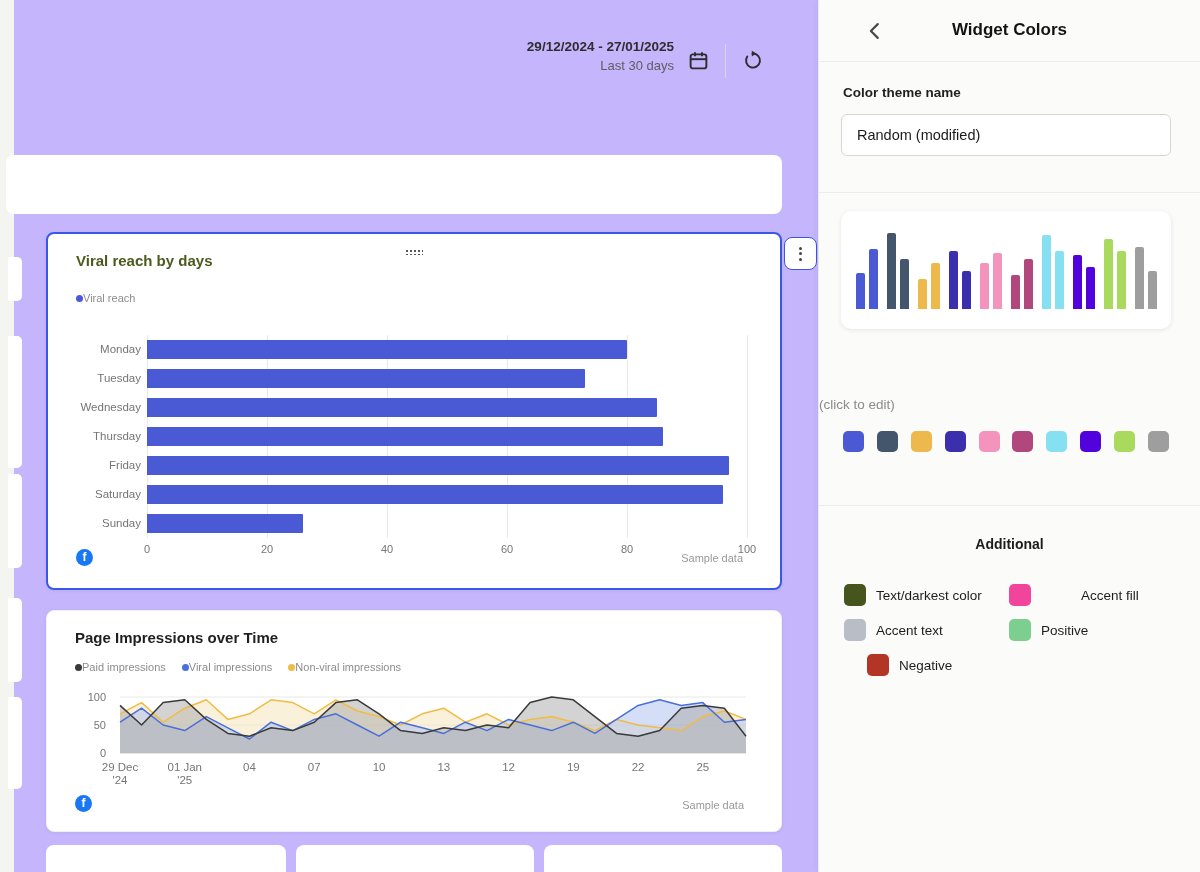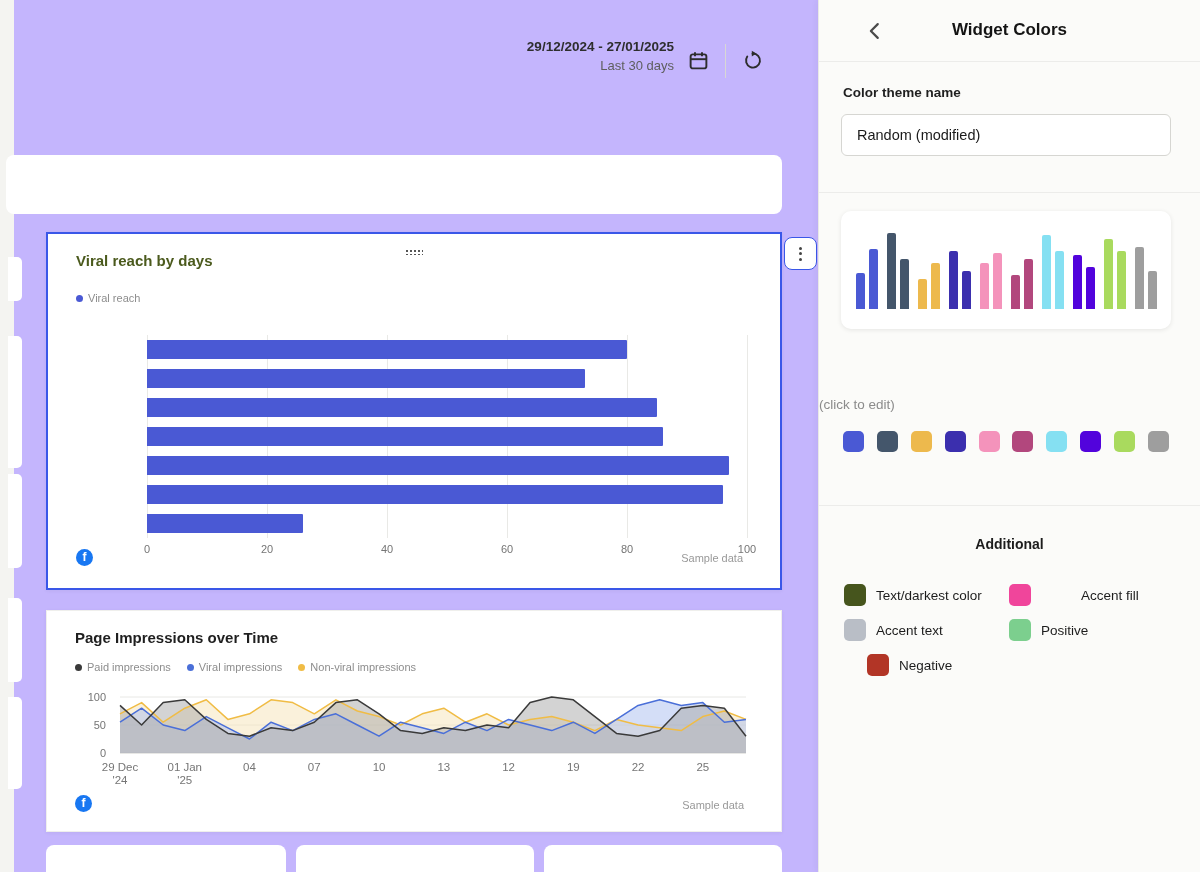--- a/index.html
+++ b/index.html
@@ -19,34 +19,34 @@
   .date-preset { font-size:13px; color:#5e5e5e; line-height:20px; }
   .icon-btn { position:absolute; top:12px; width:28px; height:28px; background:none; border:none; cursor:pointer; display:flex; align-items:center; justify-content:center; }
   .cal-btn { right:82px; }
   .refresh-btn { right:28px; }
   .vdivider { position:absolute; right:68px; top:8px; width:1px; height:34px; background:#d8d8d4; }
 
   .card { background:#fff; border-radius:8px; }
   .partial-top { position:absolute; left:-8px; top:155px; width:776px; height:59px; }
   .sliver { position:absolute; left:-6px; width:14px; background:#fff; border-radius:0 5px 5px 0; }
 
-  .widget { position:absolute; background:#fff; border-radius:0; border:1px solid #efefec; box-shadow:0 1px 4px rgba(0,0,0,0.05);padding-left:8px; }
+  .widget { position:absolute; background:#fff; border-radius:8px; border:1px solid #efefec; box-shadow:0 1px 4px rgba(0,0,0,0.05);padding-left:8px; }
   .widget.selected { left:32px; top:232px; width:736px; height:358px; border:2px solid #3a57e8; }
   .widget.impressions { left:32px; top:610px; width:736px; height:222px; }
 
   .widget-title { position:absolute; left:28px; top:18px; font-size:15px; font-weight:bold; }
   .title-olive { color:#4b5a1d; }
   .title-dark { color:#1f1f1f; }
 
   .drag-handle { position:absolute; left:50%; top:15px; transform:translateX(-50%); width:18px; height:6px; cursor:grab;
     background-image:radial-gradient(circle,#555 1px,transparent 1.2px); background-size:4px 4px; }
 
   .legend { position:absolute; left:28px; display:flex; gap:16px; align-items:center; }
   .legend-v { top:58px; } .legend-i { top:50px; }
-  .legend-item { display:flex; align-items:center; gap:5px; }
+  .legend-item { display:flex; align-items:center; }
   .legend-dot { width:7px; height:7px; border-radius:50%; display:inline-block; }
   .legend-label { font-size:11px; color:#8d8d8d; }
 
   
   .day-labels { position:absolute; left:27px; top:101px; width:66px; }
   .day-label { height:29px; line-height:29px; text-align:right; font-size:11.5px; color:#757575; }
   .viral-plot { position:absolute; left:99px; top:101px; width:600px; height:203px; }
   .vgrid { position:absolute; top:0; bottom:0; width:1px; background:#e9e9e6; }
   .hbar { position:absolute; left:0; height:19px; border-radius:0 1px 1px 0; }
   .viral-xticks { position:absolute; left:99px; top:309px; width:600px; height:14px; }
@@ -137,20 +137,29 @@
 
     <div class="widget selected">
       <div class="drag-handle"></div>
       <h3 class="widget-title title-olive">Viral reach by days</h3>
       <div class="legend legend-v" id="viral-legend">
           <span class="legend-item">
             <span class="legend-dot" style="background: rgb(74, 89, 212);"></span>
             <span class="legend-label">Viral reach</span>
           </span>
         </div>
+      <div class="day-labels" id="viral-day-labels">
+          <div class="day-label">Monday</div>
+          <div class="day-label">Tuesday</div>
+          <div class="day-label">Wednesday</div>
+          <div class="day-label">Thursday</div>
+          <div class="day-label">Friday</div>
+          <div class="day-label">Saturday</div>
+          <div class="day-label">Sunday</div>
+        </div>
       <div class="viral-plot" id="viral-plot">
           <div class="vgrid" style="left: 0%;"></div>
           <div class="vgrid" style="left: 20%;"></div>
           <div class="vgrid" style="left: 40%;"></div>
           <div class="vgrid" style="left: 60%;"></div>
           <div class="vgrid" style="left: 80%;"></div>
           <div class="vgrid" style="left: 100%;"></div>
           <div class="hbar" style="top: 5px; width: 80%; background: rgb(74, 89, 212);"></div>
           <div class="hbar" style="top: 34px; width: 73%; background: rgb(74, 89, 212);"></div>
           <div class="hbar" style="top: 63px; width: 85%; background: rgb(74, 89, 212);"></div>

